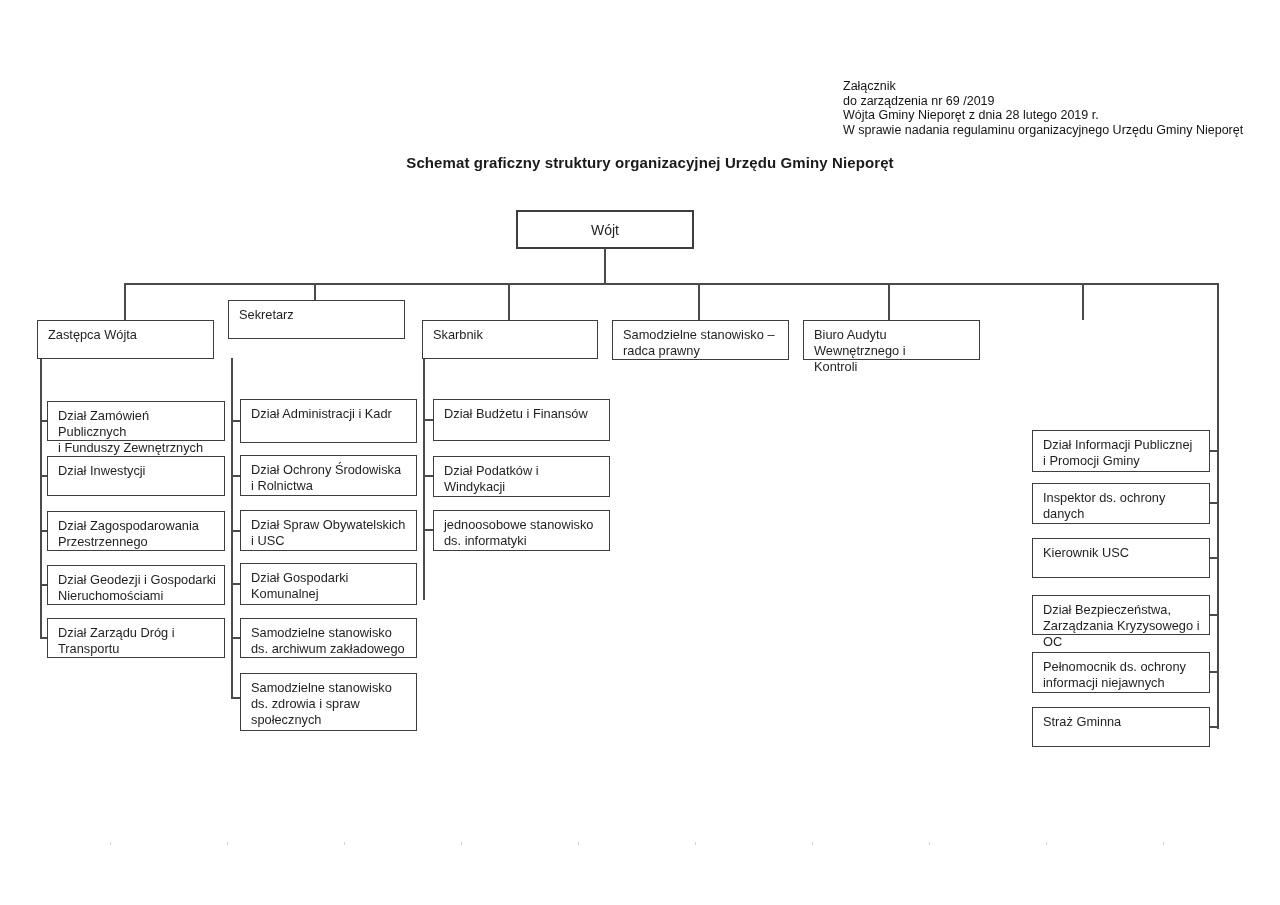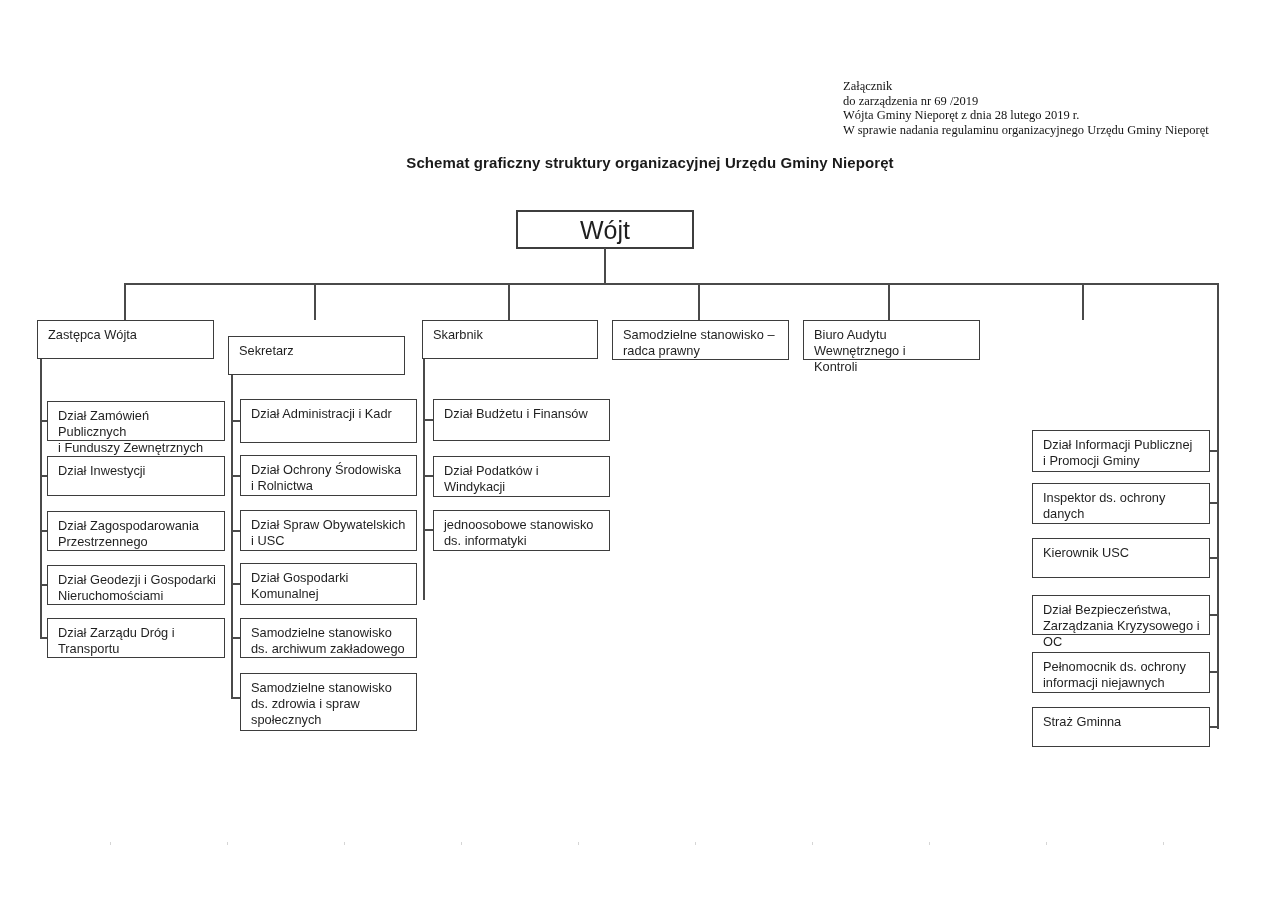--- a/index.html
+++ b/index.html
@@ -15,21 +15,21 @@
     position: relative;
     width: 1280px;
     height: 905px;
     background: #ffffff;
     color: #1f1f1f;
   }
   .note {
     position: absolute;
     left: 843px;
     top: 79px;
-    font-family: Liberation Serif, serif;
+    font-family: Liberation Sans, sans-serif;
     font-size: 12.5px;
     line-height: 14.6px;
     color: #141414;
     white-space: nowrap;
   }
   .title {
     position: absolute;
     left: 340px;
     top: 154px;
     width: 620px;
@@ -50,21 +50,21 @@
     color: #1f1f1f;
     padding: 6px 6px 0 10px;
     white-space: pre-line;
   }
   .box.root {
     display: flex;
     align-items: center;
     justify-content: center;
     padding: 0;
     border-width: 2px;
-    font-size: 25px;
+    font-size: 14px;
     white-space: nowrap;
   }
   .box.branch {
   }
   .ln {
     position: absolute;
     background: #4a4a4a;
   }
   .noise {
     position: absolute;
@@ -123,21 +123,21 @@
   <div class="ln" style="left:423px;top:529px;width:11px;height:2px"></div>
 
   <div class="ln" style="left:1209px;top:450px;width:10px;height:2px"></div>
   <div class="ln" style="left:1209px;top:502px;width:10px;height:2px"></div>
   <div class="ln" style="left:1209px;top:557px;width:10px;height:2px"></div>
   <div class="ln" style="left:1209px;top:614px;width:10px;height:2px"></div>
   <div class="ln" style="left:1209px;top:671px;width:10px;height:2px"></div>
   <div class="ln" style="left:1209px;top:726px;width:10px;height:2px"></div>
 
   <div class="box branch" style="left:37px;top:320px;width:177px;height:39px">Zastępca  Wójta</div>
-  <div class="box branch" style="left:228px;top:336px;width:177px;height:39px">Sekretarz</div>
+  <div class="box branch" style="left:228px;top:300px;width:177px;height:39px">Sekretarz</div>
   <div class="box branch" style="left:422px;top:320px;width:176px;height:39px">Skarbnik</div>
   <div class="box branch" style="left:612px;top:320px;width:177px;height:40px">Samodzielne stanowisko –
 radca prawny</div>
   <div class="box branch" style="left:803px;top:320px;width:177px;height:40px">Biuro Audytu Wewnętrznego i
 Kontroli</div>
 
   <div class="box" style="left:47px;top:401px;width:178px;height:40px">Dział Zamówień Publicznych
 i Funduszy Zewnętrznych</div>
   <div class="box" style="left:47px;top:456px;width:178px;height:40px">Dział Inwestycji</div>
   <div class="box" style="left:47px;top:511px;width:178px;height:40px">Dział Zagospodarowania

